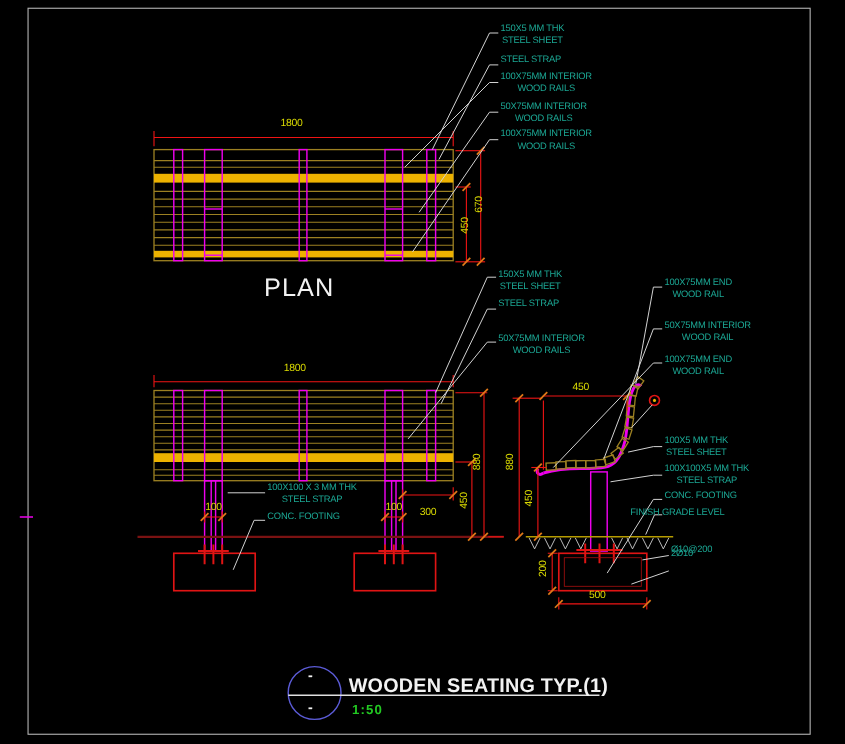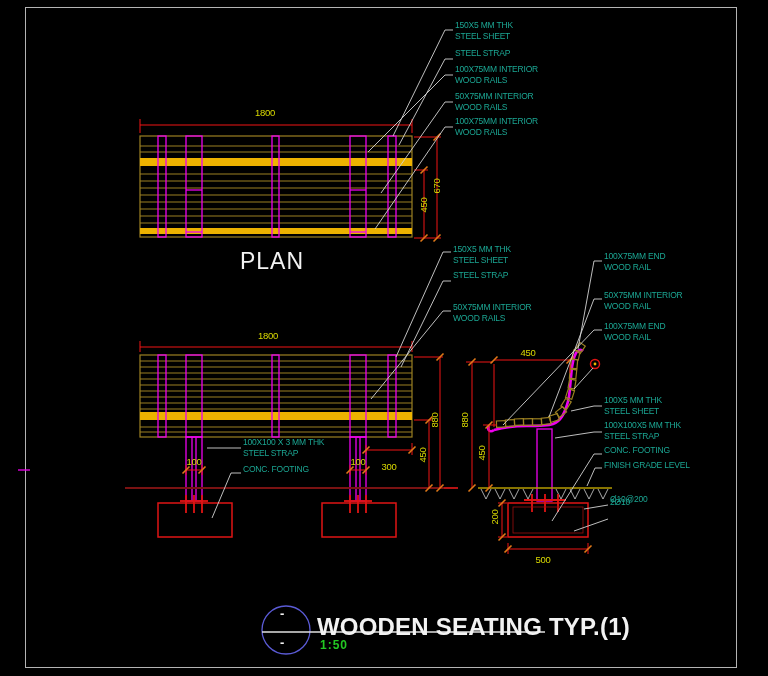--- a/index.html
+++ b/index.html
@@ -21,26 +21,26 @@
   .s-hatch{stroke:var(--leader);stroke-width:0.8;}
   .s-foot{stroke:var(--footing);stroke-width:1.5;}
   .s-foot-in{stroke:var(--footing-dark);stroke-width:0.8;}
   .s-bolt{stroke:var(--footing);stroke-width:1.8;}
   .s-circ{stroke:var(--circle);stroke-width:1.3;}
   .s-white{stroke:#e0e0e0;stroke-width:1.3;}
   .f-white{fill:#e8e8e8;}
   .f-yel{fill:var(--wood-bright);}
   .txt{position:absolute;white-space:nowrap;}
   .callout{color:var(--teal);font-size:8.5px;line-height:10.8px;letter-spacing:-0.2px;}
-  .callout span{display:block;}
+  .callout span{display:block;text-align:center;}
   .dim{color:var(--dim-text);font-size:9.5px;letter-spacing:-0.3px;
        transform:translate(-50%,-50%);}
   .dim.rot{transform:translate(-50%,-50%) rotate(-90deg);}
   .view-title{color:var(--title);font-size:23px;letter-spacing:1px;transform:translateX(-50%);}
-  .tb-title{color:var(--title);font-size:24px;font-weight:bold;letter-spacing:0.2px;}
+  .tb-title{color:var(--title);font-size:18px;font-weight:bold;letter-spacing:0.2px;}
   .tb-scale{color:var(--scale);font-size:12px;font-weight:bold;letter-spacing:1px;}
   .dash{color:var(--title);font-size:13px;font-weight:bold;}
   .brand{left:598px;top:610px;width:142px;height:28px;border:2px solid var(--brand-border);
          border-radius:7px;display:flex;align-items:center;justify-content:center;
          font-size:19px;font-weight:bold;letter-spacing:0.5px;}
   .brand .dwg{color:var(--brand-red);}
   .brand .share{color:var(--brand-gray);}
 </style>
 </head>
 <body>
@@ -455,21 +455,21 @@
   <span>STEEL STRAP</span>
 </div>
 <div class="txt callout" style="left:243px;top:464px">
   <span>CONC. FOOTING</span>
 </div>
 
 <div class="txt dim" style="left:528px;top:352px">450</div>
 <div class="txt dim rot" style="left:464px;top:420px">880</div>
 <div class="txt dim rot" style="left:481px;top:453px">450</div>
 <div class="txt dim rot" style="left:494px;top:517px">200</div>
-<div class="txt dim" style="left:543px;top:559px">500</div>
+<div class="txt dim" style="left:543px;top:541px">500</div>
 
 <div class="txt callout" style="left:604px;top:251px">
   <span>100X75MM END</span>
   <span>WOOD RAIL</span>
 </div>
 <div class="txt callout" style="left:604px;top:290px">
   <span>50X75MM INTERIOR</span>
   <span>WOOD RAIL</span>
 </div>
 <div class="txt callout" style="left:604px;top:321px">
@@ -480,21 +480,21 @@
   <span>100X5 MM THK</span>
   <span>STEEL SHEET</span>
 </div>
 <div class="txt callout" style="left:604px;top:420px">
   <span>100X100X5 MM THK</span>
   <span>STEEL STRAP</span>
 </div>
 <div class="txt callout" style="left:604px;top:445px">
   <span>CONC. FOOTING</span>
 </div>
-<div class="txt callout" style="left:604px;top:460px">
+<div class="txt callout" style="left:573px;top:460px">
   <span>FINISH GRADE LEVEL</span>
 </div>
 <div class="txt callout" style="left:610px;top:497px">
   <span>2Ø10</span>
 </div>
 <div class="txt callout" style="left:610px;top:494px">
   <span>Ø10@200</span>
 </div>
 
 <div class="txt dash" style="left:280px;top:606px">-</div>

